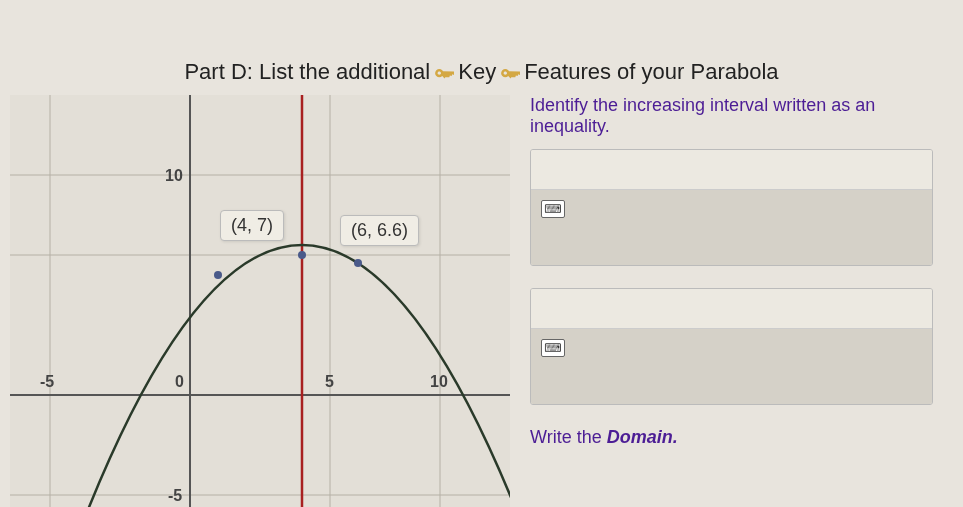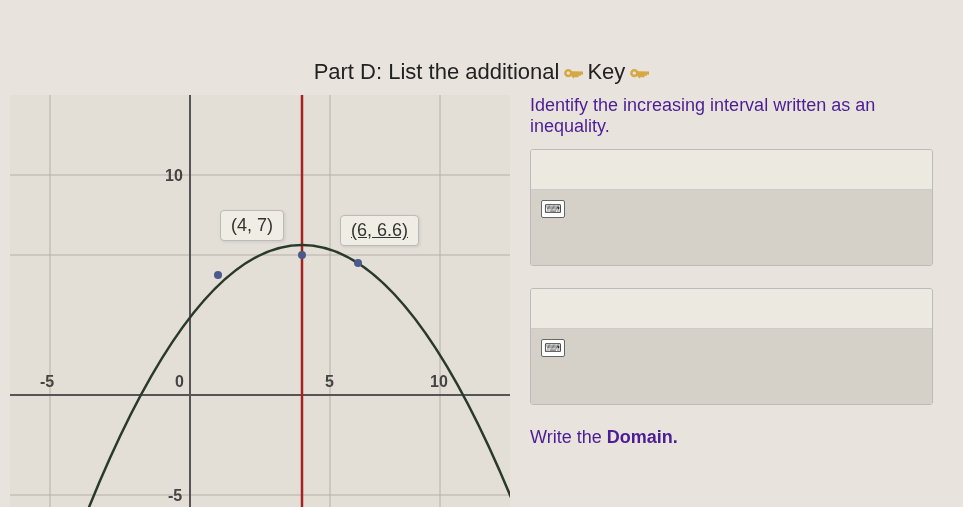--- a/index.html
+++ b/index.html
@@ -94,38 +94,39 @@
       border-radius: 2px;
       display: flex;
       align-items: center;
       justify-content: center;
     }
     .keyboard-icon::before {
       content: "⌨";
       font-size: 12px;
       color: #333;
     }
-    .bold { font-weight: bold; }
+    .bold { font-weight: bold; font-style: italic; }
   </style>
 </head>
 <body>
 
 <div class="title">
   <span>Part D: List the additional </span>
   <span class="key-icon">
     <svg viewBox="0 0 24 24">
         <path fill="#d4a843" d="M7 14c-2.8 0-5-2.2-5-5s2.2-5 5-5 5 2.2 5 5c0 .6-.1 1.1-.3 1.6l9.3 9.4v3h-3l-1-2-2 1-1-2-2 1-3.4-3.4c-.5.2-1 .4-1.6.4zm-2-5c0 1.1.9 2 2 2s2-.9 2-2-.9-2-2-2-2 .9-2 2z" transform="rotate(-45 12 12)"></path>
       </svg>
   </span>
   <span>Key</span>
   <span class="key-icon">
     <svg viewBox="0 0 24 24">
         <path fill="#d4a843" d="M7 14c-2.8 0-5-2.2-5-5s2.2-5 5-5 5 2.2 5 5c0 .6-.1 1.1-.3 1.6l9.3 9.4v3h-3l-1-2-2 1-1-2-2 1-3.4-3.4c-.5.2-1 .4-1.6.4zm-2-5c0 1.1.9 2 2 2s2-.9 2-2-.9-2-2-2-2 .9-2 2z" transform="rotate(-45 12 12)"></path>
       </svg>
   </span>
+  <span> Features of your Parabola</span>
 </div>
 
 <div class="content">
   <div class="graph-area">
     <svg viewBox="0 0 500 440">
 
       <g stroke="#b5b0a5" stroke-width="1">
         <line x1="0" y1="80" x2="500" y2="80"></line>
         <line x1="0" y1="160" x2="500" y2="160"></line>
         <line x1="0" y1="300" x2="500" y2="300"></line>
@@ -142,21 +143,21 @@
       <line x1="292" y1="0" x2="292" y2="440" stroke="#a82020" stroke-width="2.5"></line>
 
       <path d="M 68,440 Q 292,-140 516,440" stroke="#2a3a2a" stroke-width="2.5" fill="none"></path>
 
       <circle cx="208" cy="180" r="4" fill="#4a5a8a"></circle>
       <circle cx="292" cy="160" r="4" fill="#4a5a8a"></circle>
       <circle cx="348" cy="168" r="4" fill="#4a5a8a"></circle>
       <circle cx="292" cy="440" r="4" fill="#4a5a8a"></circle>
     </svg>
     <div class="point-label" style="left:210px; top:115px;">(4, 7)</div>
-    <div class="point-label" style="left:330px; top:120px;text-decoration:underline;">(6, 6.6)</div>
+    <div class="point-label" style="left:330px; top:120px;">(6, 6.6)</div>
     <div class="axis-label" style="left:30px; top:278px;">-5</div>
     <div class="axis-label" style="left:165px; top:278px;">0</div>
     <div class="axis-label" style="left:315px; top:278px;">5</div>
     <div class="axis-label" style="left:420px; top:278px;">10</div>
     <div class="axis-label" style="left:155px; top:72px;">10</div>
     <div class="axis-label" style="left:158px; top:392px;">-5</div>
   </div>
 
   <div class="questions">
     <div class="question-prompt">Identify the increasing interval written as an inequality.</div>

